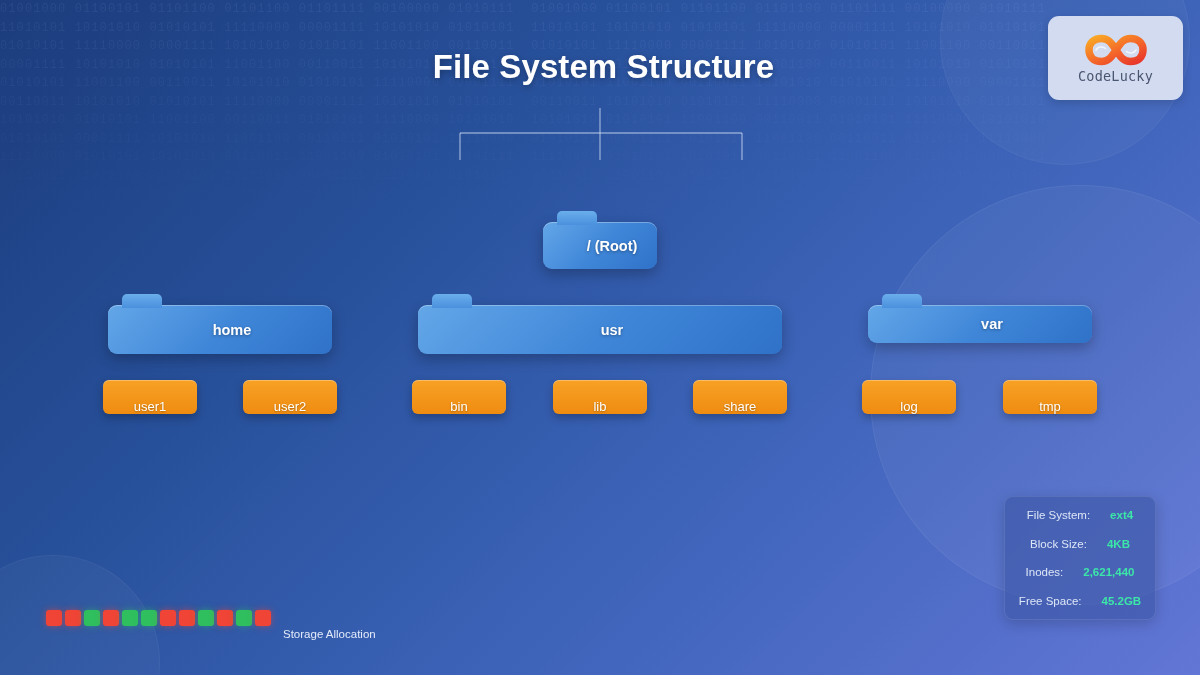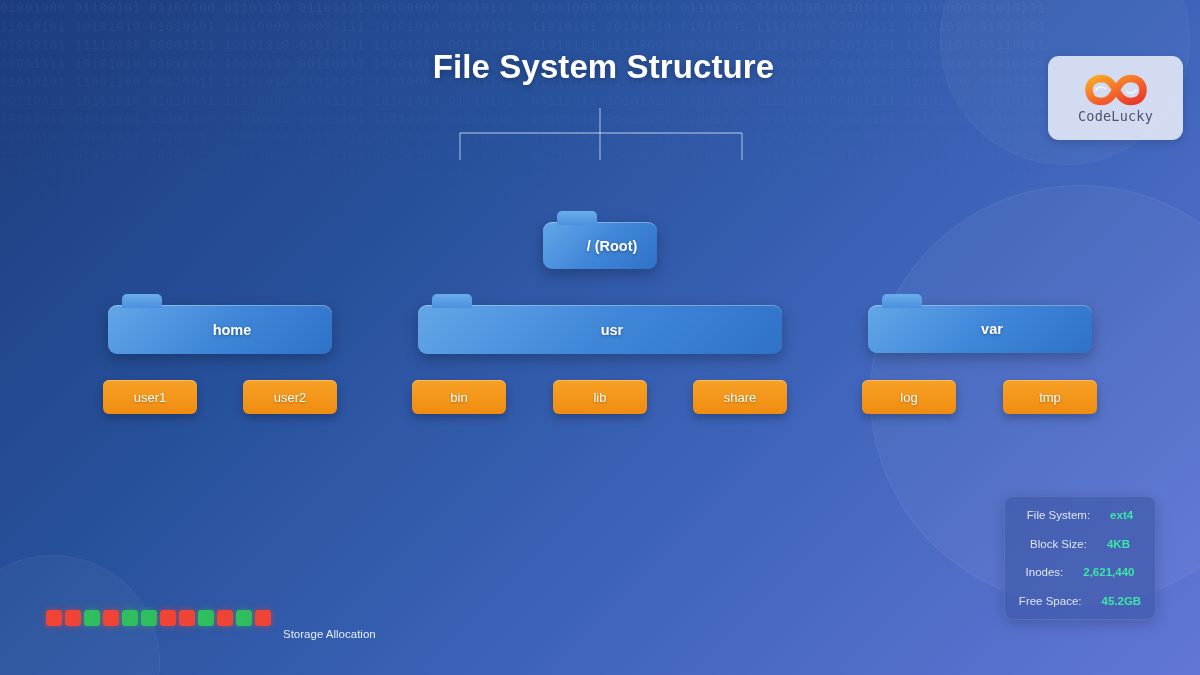--- a/index.html
+++ b/index.html
@@ -66,21 +66,20 @@
     left: 1048px; top: 16px;
     width: 135px; height: 84px;
     background: rgba(226,232,245,0.90);
     border-radius: 11px;
     box-shadow: 0 3px 10px rgba(0,0,0,0.16);
     display: flex;
     flex-direction: column;
     align-items: center;
     justify-content: center;
     gap: 1px;
-    margin-top: 40px;
   }
   .logo-mark { width: 62px; height: 34px; display: block; }
   .logo-text {
     font-family: "DejaVu Sans Mono", monospace;
     font-size: 13.5px;
     color: #4a5570;
     letter-spacing: 0.2px;
   }
 
   
@@ -129,31 +128,31 @@
     left: 14px;
     top: -11px;
     width: 40px;
     height: 14px;
     border-radius: 5px 5px 0 0;
     background: linear-gradient(180deg, #6aaeeb 0%, #4a90dd 100%);
   }
   .folder.root { left: 543px; top: 222px; width: 114px; height: 47px; font-size: 14.5px; }
   .folder.home { left: 108px; top: 305px; width: 224px; height: 49px; }
   .folder.usr  { left: 418px; top: 305px; width: 364px; height: 49px; }
-  .folder.var  { left: 868px; top: 305px; width: 224px; height: 48px; }
+  .folder.var  { left: 868px; top: 305px; width: 224px; height: 38px; }
 
   .leaf {
     position: absolute;
     top: 380px;
     width: 94px; height: 34px;
     border-radius: 6px;
     background: linear-gradient(180deg, #f7a125 0%, #ef8c10 100%);
     box-shadow: 0 4px 9px rgba(0,0,0,0.26), inset 0 1px 0 rgba(255,255,255,0.30);
     display: flex;
-    align-items: center;
+    align-items: flex-end;
     justify-content: center;
     color: #ffffff;
     font-size: 13px;
     text-shadow: 0 1px 2px rgba(0,0,0,0.30);
   }
 
   
   .info-panel {
     position: absolute;
     left: 1004px; top: 496px;

